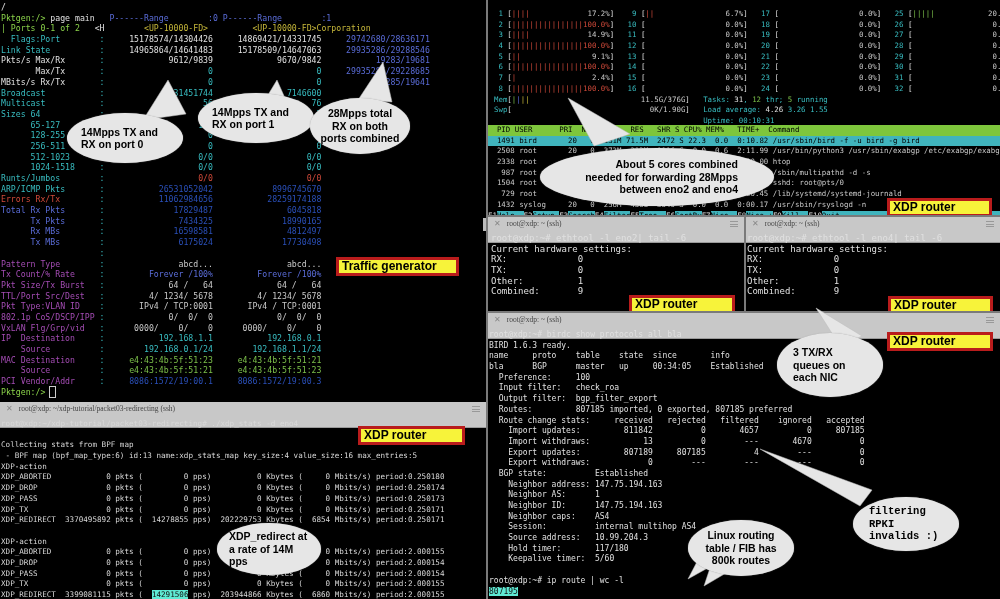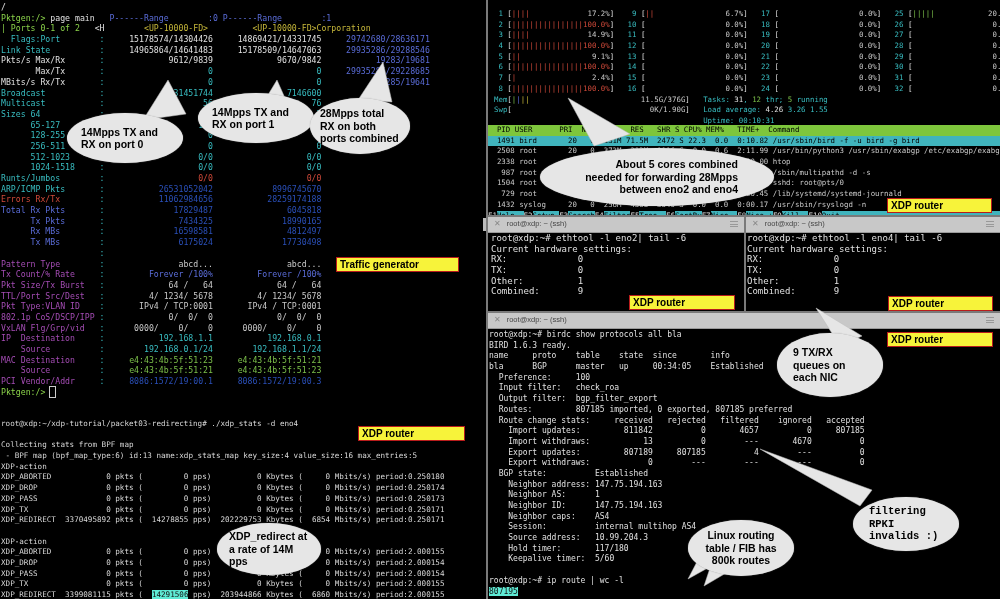--- a/index.html
+++ b/index.html
@@ -1,26 +1,26 @@
 <!DOCTYPE html>
 <html><head>
 <meta charset="utf-8">
 <style>
 *{box-sizing:border-box;margin:0;padding:0}
 html,body{width:1000px;height:599px;overflow:hidden;background:#000}
 body{position:relative;font-family:"DejaVu Sans Mono","Liberation Mono",monospace;color:#d0d0d0}
 .pane{position:absolute;background:#000;overflow:hidden}
 .mono{font-family:"DejaVu Sans Mono","Liberation Mono",monospace;font-size:8.2px;line-height:10.7px;white-space:pre}
-.titlebar{position:absolute;left:0;right:0;top:0;height:16px;background:#c8c8c8;border-bottom:1px solid #9a9a9a;font-family:Liberation Sans, sans-serif;font-size:7.5px;color:#444;line-height:14px;padding-left:6px}
+.titlebar{position:absolute;left:0;right:0;top:0;height:26px;background:#c8c8c8;border-bottom:1px solid #9a9a9a;font-family:Liberation Serif, serif;font-size:7.5px;color:#444;line-height:14px;padding-left:6px}
 .titlebar .x{color:#888;margin-right:6px;font-size:8px}
 .titlebar .menu{position:absolute;right:6px;top:4px;width:8px;height:6px;border-top:1px solid #999;border-bottom:1px solid #999}
 .titlebar .menu:after{content:"";position:absolute;left:0;right:0;top:2px;height:1px;background:#999}
 .sep-v{position:absolute;background:#7a7a7a;width:2px}
 .sep-h{position:absolute;background:#7a7a7a;height:2px}
-.label-box{position:absolute;background:#f7f33a;border:1px solid #b91c1c;color:#000;font-family:"Liberation Sans",sans-serif;font-weight:bold;font-size:10px;line-height:13px;padding:0 3px}
+.label-box{position:absolute;background:#f7f33a;border:3px solid #b91c1c;color:#000;font-family:"Liberation Sans",sans-serif;font-weight:bold;font-size:12px;line-height:13px;padding:0 3px}
 .bubble{position:absolute;background:#e6e6e6;border-radius:50%;color:#000;font-family:"Liberation Sans",sans-serif;font-weight:bold;font-size:10.5px;line-height:12.5px;display:flex;align-items:center;justify-content:center;text-align:left;padding:4px 14px;box-shadow:0 0 1px #999}
 .row{display:block;height:10.7px}
 .c-g{color:#8bd34a}.c-cy{color:#38bcc0}.c-w{color:#e0e0e0}.c-bl{color:#5a6cd8}.c-dbl{color:#2a4fb8}
 .c-r{color:#d14a3a}.c-mg{color:#a44cb4}.c-y{color:#c7b83a}.c-gr{color:#7cc04a}.c-gy{color:#c9c9c9}
 .hl{background:#5eead4;color:#111}
 .hdrbar{background:#7ec63c;color:#000}
 .selrow{background:#40b4bd;color:#000}
 .fkey{color:#e0e0e0}.fkeyl{background:#40b4bd;color:#000}
 .scroll-thumb{position:absolute;right:0;width:3px;background:#bbb}
 </style>
@@ -29,20 +29,24 @@
 
 <div class="pane" style="left:0;top:0;width:486px;height:402px;">
   <div class="mono" id="pktgen-body" style="position:absolute;left:1px;top:2px;"><div class="row"><span class="c-w">/</span></div><div class="row"><span class="c-g">Pktgen:/&gt;</span><span class="c-w"> page main</span><span>   </span><span class="c-bl">P------Range        :0</span><span class="c-bl"> P------Range        :1</span></div><div class="row"><span class="c-g">| Ports 0-1 of 2</span><span class="c-w">   &lt;H</span><span class="c-y">        &lt;UP-10000-FD&gt;</span><span class="c-y">         &lt;UP-10000-FD&gt;</span><span class="c-y">Corporation</span></div><div class="row"><span class="c-cy">  Flags:Port        </span><span class="c-cy">:</span><span class="c-w">     15178574/14304426</span><span class="c-w">     14869421/14331745</span><span class="c-bl">     29742680/28636171</span></div><div class="row"><span class="c-cy">Link State          </span><span class="c-cy">:</span><span class="c-w">     14965864/14641483</span><span class="c-w">     15178509/14647063</span><span class="c-bl">     29935286/29288546</span></div><div class="row"><span class="c-w">Pkts/s Max/Rx       </span><span class="c-cy">:</span><span class="c-w">             9612/9839</span><span class="c-w">             9670/9842</span><span class="c-bl">           19283/19681</span></div><div class="row"><span class="c-w">       Max/Tx       </span><span class="c-cy">:</span><span class="c-cy">                     0</span><span class="c-cy">                     0</span><span class="c-bl">     29935286/29228685</span></div><div class="row"><span class="c-w">MBits/s Rx/Tx       </span><span class="c-cy">:</span><span class="c-cy">                     0</span><span class="c-cy">                     0</span><span class="c-bl">           19285/19641</span></div><div class="row"><span class="c-cy">Broadcast           </span><span class="c-cy">:</span><span class="c-cy">              31451744</span><span class="c-cy">               7146600</span></div><div class="row"><span class="c-cy">Multicast           </span><span class="c-cy">:</span><span class="c-cy">                    56</span><span class="c-cy">                    76</span></div><div class="row"><span class="c-cy">Sizes 64            </span><span class="c-cy">:</span><span class="c-cy">                     0</span><span class="c-cy">                     3</span></div><div class="row"><span class="c-cy">      65-127        </span><span class="c-cy">:</span><span class="c-cy">                   144</span><span class="c-cy">                    45</span></div><div class="row"><span class="c-cy">      128-255       </span><span class="c-cy">:</span><span class="c-cy">                     0</span><span class="c-cy">                     0</span></div><div class="row"><span class="c-cy">      256-511       </span><span class="c-cy">:</span><span class="c-cy">                     0</span><span class="c-cy">                     0</span></div><div class="row"><span class="c-cy">      512-1023      </span><span class="c-cy">:</span><span class="c-cy">                   0/0</span><span class="c-cy">                   0/0</span></div><div class="row"><span class="c-cy">      1024-1518     </span><span class="c-cy">:</span><span class="c-cy">                   0/0</span><span class="c-cy">                   0/0</span></div><div class="row"><span class="c-cy">Runts/Jumbos        </span><span class="c-cy">:</span><span class="c-r">                   0/0</span><span class="c-r">                   0/0</span></div><div class="row"><span class="c-cy">ARP/ICMP Pkts       </span><span class="c-cy">:</span><span class="c-dbl">           26531052042</span><span class="c-dbl">            8996745670</span></div><div class="row"><span class="c-r">Errors Rx/Tx        </span><span class="c-cy">:</span><span class="c-dbl">           11062984656</span><span class="c-dbl">           28259174188</span></div><div class="row"><span class="c-bl">Total Rx Pkts       </span><span class="c-cy">:</span><span class="c-dbl">              17829487</span><span class="c-dbl">               6045818</span></div><div class="row"><span class="c-bl">      Tx Pkts       </span><span class="c-cy">:</span><span class="c-dbl">               7434325</span><span class="c-dbl">              18990165</span></div><div class="row"><span class="c-bl">      Rx MBs        </span><span class="c-cy">:</span><span class="c-dbl">              16598581</span><span class="c-dbl">               4812497</span></div><div class="row"><span class="c-bl">      Tx MBs        </span><span class="c-cy">:</span><span class="c-dbl">               6175024</span><span class="c-dbl">              17730498</span></div><div class="row"><span class="c-cy">                    </span><span class="c-cy">:</span><span class="c-cy">                      </span><span class="c-cy">                      </span></div><div class="row"><span class="c-mg">Pattern Type        </span><span class="c-cy">:</span><span class="c-gy">               abcd...</span><span class="c-gy">               abcd...</span></div><div class="row"><span class="c-mg">Tx Count/% Rate     </span><span class="c-cy">:</span><span class="c-bl">         Forever /100%</span><span class="c-bl">         Forever /100%</span></div><div class="row"><span class="c-mg">Pkt Size/Tx Burst   </span><span class="c-cy">:</span><span class="c-gy">             64 /   64</span><span class="c-gy">             64 /   64</span></div><div class="row"><span class="c-mg">TTL/Port Src/Dest   </span><span class="c-cy">:</span><span class="c-gy">         4/ 1234/ 5678</span><span class="c-gy">         4/ 1234/ 5678</span></div><div class="row"><span class="c-mg">Pkt Type:VLAN ID    </span><span class="c-cy">:</span><span class="c-gy">       IPv4 / TCP:0001</span><span class="c-gy">       IPv4 / TCP:0001</span></div><div class="row"><span class="c-mg">802.1p CoS/DSCP/IPP </span><span class="c-cy">:</span><span class="c-gy">             0/  0/  0</span><span class="c-gy">             0/  0/  0</span></div><div class="row"><span class="c-mg">VxLAN Flg/Grp/vid   </span><span class="c-cy">:</span><span class="c-gy">      0000/    0/    0</span><span class="c-gy">      0000/    0/    0</span></div><div class="row"><span class="c-mg">IP  Destination     </span><span class="c-cy">:</span><span class="c-cy">           192.168.1.1</span><span class="c-cy">           192.168.0.1</span></div><div class="row"><span class="c-mg">    Source          </span><span class="c-cy">:</span><span class="c-cy">        192.168.0.1/24</span><span class="c-cy">        192.168.1.1/24</span></div><div class="row"><span class="c-mg">MAC Destination     </span><span class="c-cy">:</span><span class="c-gr">     e4:43:4b:5f:51:23</span><span class="c-gr">     e4:43:4b:5f:51:21</span></div><div class="row"><span class="c-mg">    Source          </span><span class="c-cy">:</span><span class="c-gr">     e4:43:4b:5f:51:21</span><span class="c-gr">     e4:43:4b:5f:51:23</span></div><div class="row"><span class="c-mg">PCI Vendor/Addr     </span><span class="c-cy">:</span><span class="c-dbl">     8086:1572/19:00.1</span><span class="c-dbl">     8086:1572/19:00.3</span></div><div class="row"><span class="c-g">Pktgen:/&gt; </span><span style="outline: rgb(204, 204, 204) solid 1px;"> </span></div></div>
   <div class="scroll-thumb" style="top:218px;height:13px;"></div>
 </div>
 <div class="label-box" style="left:336px;top:257px;width:123px;">Traffic generator</div>
 
 <div class="sep-v" style="left:486px;top:0;height:599px;"></div>
 
 <div class="pane" style="left:0;top:402px;width:486px;height:197px;">
+  <div class="titlebar">
+    <span class="x">✕</span><span>root@xdp: ~/xdp-tutorial/packet03-redirecting (ssh)</span>
+    <span class="menu"></span>
+  </div>
   <div class="mono" id="xdp-body" style="position:absolute;left:1px;top:17px;color:#d8d8d8;font-size:7.6px;line-height:10.1px;"><div class="row"><span>root@xdp:~/xdp-tutorial/packet03-redirecting# ./xdp_stats -d eno4</span></div><div class="row"></div><div class="row"><span>Collecting stats from BPF map</span></div><div class="row"><span> - BPF map (bpf_map_type:6) id:13 name:xdp_stats_map key_size:4 value_size:16 max_entries:5</span></div><div class="row"><span>XDP-action</span></div><div class="row"><span>XDP_ABORTED            0 pkts (         0 pps)          0 Kbytes (     0 Mbits/s) period:0.250180</span></div><div class="row"><span>XDP_DROP               0 pkts (         0 pps)          0 Kbytes (     0 Mbits/s) period:0.250174</span></div><div class="row"><span>XDP_PASS               0 pkts (         0 pps)          0 Kbytes (     0 Mbits/s) period:0.250173</span></div><div class="row"><span>XDP_TX                 0 pkts (         0 pps)          0 Kbytes (     0 Mbits/s) period:0.250171</span></div><div class="row"><span>XDP_REDIRECT  3370495892 pkts (  14278855 pps)  202229753 Kbytes (  6854 Mbits/s) period:0.250171</span></div><div class="row"></div><div class="row"><span>XDP-action</span></div><div class="row"><span>XDP_ABORTED            0 pkts (         0 pps)          0 Kbytes (     0 Mbits/s) period:2.000155</span></div><div class="row"><span>XDP_DROP               0 pkts (         0 pps)          0 Kbytes (     0 Mbits/s) period:2.000154</span></div><div class="row"><span>XDP_PASS               0 pkts (         0 pps)          0 Kbytes (     0 Mbits/s) period:2.000154</span></div><div class="row"><span>XDP_TX                 0 pkts (         0 pps)          0 Kbytes (     0 Mbits/s) period:2.000155</span></div><div class="row"><span>XDP_REDIRECT  3399081115 pkts (  </span><span class="hl">14291506</span><span> pps)  203944866 Kbytes (  6860 Mbits/s) period:2.000155</span></div></div>
 </div>
 <div class="label-box" style="left:358px;top:426px;width:107px;">XDP router</div>
 
 <div class="pane" style="left:488px;top:0;width:512px;height:216px;">
   <div class="mono" id="htop-meters" style="position:absolute;left:6px;top:9px;font-size:7.4px;line-height:9.6px;"><div class="row"><span><span class="c-cy"> 1 </span><span class="c-w">[</span><span class="c-r">||||</span><span>             </span><span class="c-gy">17.2%</span><span class="c-w">]</span></span><span>   </span><span><span class="c-cy"> 9 </span><span class="c-w">[</span><span class="c-r">||</span><span>                </span><span class="c-gy">6.7%</span><span class="c-w">]</span></span><span>   </span><span><span class="c-cy">17 </span><span class="c-w">[</span><span class="c-r"></span><span>                  </span><span class="c-gy">0.0%</span><span class="c-w">]</span></span><span>   </span><span><span class="c-cy">25 </span><span class="c-w">[</span><span class="c-gr">|||||</span><span>            </span><span class="c-gy">20.5%</span></span></div><div class="row"><span><span class="c-cy"> 2 </span><span class="c-w">[</span><span class="c-r">||||||||||||||||</span><span></span><span class="c-r">100.0%</span><span class="c-w">]</span></span><span>   </span><span><span class="c-cy">10 </span><span class="c-w">[</span><span class="c-r"></span><span>                  </span><span class="c-gy">0.0%</span><span class="c-w">]</span></span><span>   </span><span><span class="c-cy">18 </span><span class="c-w">[</span><span class="c-r"></span><span>                  </span><span class="c-gy">0.0%</span><span class="c-w">]</span></span><span>   </span><span><span class="c-cy">26 </span><span class="c-w">[</span><span class="c-gr"></span><span>                  </span><span class="c-gy">0.0%</span></span></div><div class="row"><span><span class="c-cy"> 3 </span><span class="c-w">[</span><span class="c-r">||||</span><span>             </span><span class="c-gy">14.9%</span><span class="c-w">]</span></span><span>   </span><span><span class="c-cy">11 </span><span class="c-w">[</span><span class="c-r"></span><span>                  </span><span class="c-gy">0.0%</span><span class="c-w">]</span></span><span>   </span><span><span class="c-cy">19 </span><span class="c-w">[</span><span class="c-r"></span><span>                  </span><span class="c-gy">0.0%</span><span class="c-w">]</span></span><span>   </span><span><span class="c-cy">27 </span><span class="c-w">[</span><span class="c-gr"></span><span>                  </span><span class="c-gy">0.0%</span></span></div><div class="row"><span><span class="c-cy"> 4 </span><span class="c-w">[</span><span class="c-r">||||||||||||||||</span><span></span><span class="c-r">100.0%</span><span class="c-w">]</span></span><span>   </span><span><span class="c-cy">12 </span><span class="c-w">[</span><span class="c-r"></span><span>                  </span><span class="c-gy">0.0%</span><span class="c-w">]</span></span><span>   </span><span><span class="c-cy">20 </span><span class="c-w">[</span><span class="c-r"></span><span>                  </span><span class="c-gy">0.0%</span><span class="c-w">]</span></span><span>   </span><span><span class="c-cy">28 </span><span class="c-w">[</span><span class="c-gr"></span><span>                  </span><span class="c-gy">0.0%</span></span></div><div class="row"><span><span class="c-cy"> 5 </span><span class="c-w">[</span><span class="c-r">||</span><span>                </span><span class="c-gy">9.1%</span><span class="c-w">]</span></span><span>   </span><span><span class="c-cy">13 </span><span class="c-w">[</span><span class="c-r"></span><span>                  </span><span class="c-gy">0.0%</span><span class="c-w">]</span></span><span>   </span><span><span class="c-cy">21 </span><span class="c-w">[</span><span class="c-r"></span><span>                  </span><span class="c-gy">0.0%</span><span class="c-w">]</span></span><span>   </span><span><span class="c-cy">29 </span><span class="c-w">[</span><span class="c-gr"></span><span>                  </span><span class="c-gy">0.0%</span></span></div><div class="row"><span><span class="c-cy"> 6 </span><span class="c-w">[</span><span class="c-r">||||||||||||||||</span><span></span><span class="c-r">100.0%</span><span class="c-w">]</span></span><span>   </span><span><span class="c-cy">14 </span><span class="c-w">[</span><span class="c-r"></span><span>                  </span><span class="c-gy">0.0%</span><span class="c-w">]</span></span><span>   </span><span><span class="c-cy">22 </span><span class="c-w">[</span><span class="c-r"></span><span>                  </span><span class="c-gy">0.0%</span><span class="c-w">]</span></span><span>   </span><span><span class="c-cy">30 </span><span class="c-w">[</span><span class="c-gr"></span><span>                  </span><span class="c-gy">0.0%</span></span></div><div class="row"><span><span class="c-cy"> 7 </span><span class="c-w">[</span><span class="c-r">|</span><span>                 </span><span class="c-gy">2.4%</span><span class="c-w">]</span></span><span>   </span><span><span class="c-cy">15 </span><span class="c-w">[</span><span class="c-r"></span><span>                  </span><span class="c-gy">0.0%</span><span class="c-w">]</span></span><span>   </span><span><span class="c-cy">23 </span><span class="c-w">[</span><span class="c-r"></span><span>                  </span><span class="c-gy">0.0%</span><span class="c-w">]</span></span><span>   </span><span><span class="c-cy">31 </span><span class="c-w">[</span><span class="c-gr"></span><span>                  </span><span class="c-gy">0.0%</span></span></div><div class="row"><span><span class="c-cy"> 8 </span><span class="c-w">[</span><span class="c-r">||||||||||||||||</span><span></span><span class="c-r">100.0%</span><span class="c-w">]</span></span><span>   </span><span><span class="c-cy">16 </span><span class="c-w">[</span><span class="c-r"></span><span>                  </span><span class="c-gy">0.0%</span><span class="c-w">]</span></span><span>   </span><span><span class="c-cy">24 </span><span class="c-w">[</span><span class="c-r"></span><span>                  </span><span class="c-gy">0.0%</span><span class="c-w">]</span></span><span>   </span><span><span class="c-cy">32 </span><span class="c-w">[</span><span class="c-gr"></span><span>                  </span><span class="c-gy">0.0%</span></span></div><div class="row"><span class="c-cy">Mem</span><span class="c-w">[</span><span class="c-gr">|</span><span class="c-bl">|</span><span class="c-y">|</span><span class="c-y">|</span><span class="c-gy">                         11.5G/376G</span><span class="c-w">]</span><span>   </span><span class="c-cy">Tasks: </span><span class="c-w">31</span><span class="c-cy">, </span><span class="c-gr">12</span><span class="c-cy"> thr; </span><span class="c-gr">5</span><span class="c-cy"> running</span></div><div class="row"><span class="c-cy">Swp</span><span class="c-w">[</span><span class="c-gy">                               0K/1.90G</span><span class="c-w">]</span><span>   </span><span class="c-cy">Load average: </span><span class="c-w">4.26</span><span> </span><span class="c-cy">3.26</span><span> </span><span class="c-cy">1.55</span></div><div class="row"><span>                                               </span><span class="c-cy">Uptime: </span><span class="c-cy">00:10:31</span></div></div>
   <div class="mono" id="htop-procs" style="position:absolute;left:0;top:125px;width:512px;font-size:7.4px;line-height:9.6px;"><div class="row hdrbar"><span>  PID USER      PRI  NI  VIRT   RES   SHR S CPU% MEM%   TIME+  Command                                                            </span></div><div class="row selrow"><span>  1491 bird       20   0  131M 71.5M  2472 S 22.3  0.0  0:10.82 /usr/sbin/bird -f -u bird -g bird                                 </span></div><div class="row"><span class="c-gy">  2508 root       20   0  373M  212M  9116 S  0.0  0.6  2:11.99 /usr/bin/python3 /usr/sbin/exabgp /etc/exabgp/exabgp.conf         </span></div><div class="row"><span class="c-gy">  2338 root       20   0 25696  4956  3532 R  0.0  0.0  0:00.00 htop                                                              </span></div><div class="row"><span class="c-gy">   987 root       RT   0  273M 18068  8320 S  0.0  0.0  0:00.00 /sbin/multipathd -d -s                                            </span></div><div class="row"><span class="c-gy">  1504 root       20   0  105M  7256  6196 S  0.0  0.0  0:00.00 sshd: root@pts/0                                                  </span></div><div class="row"><span class="c-gy">   729 root       19  -1  152M 35112 33944 S  0.0  0.0  0:00.45 /lib/systemd/systemd-journald                                     </span></div><div class="row"><span class="c-gy">  1432 syslog     20   0  256M  4308  3340 S  0.0  0.0  0:00.17 /usr/sbin/rsyslogd -n                                             </span></div><div class="row"><span><span class="fkey">F1</span><span class="fkeyl">Help  </span></span><span><span class="fkey">F2</span><span class="fkeyl">Setup </span></span><span><span class="fkey">F3</span><span class="fkeyl">Search</span></span><span><span class="fkey">F4</span><span class="fkeyl">Filter</span></span><span><span class="fkey">F5</span><span class="fkeyl">Tree  </span></span><span><span class="fkey">F6</span><span class="fkeyl">SortBy</span></span><span><span class="fkey">F7</span><span class="fkeyl">Nice -</span></span><span><span class="fkey">F8</span><span class="fkeyl">Nice +</span></span><span><span class="fkey">F9</span><span class="fkeyl">Kill  </span></span><span><span class="fkey">F10</span><span class="fkeyl">Quit</span></span><span class="fkeyl">                                                                                </span></div></div>
 </div>
 <div class="label-box" style="left:887px;top:198px;width:105px;">XDP router</div>
 
@@ -87,18 +91,18 @@
     <polygon points="568,98 594,146 630,134"></polygon>
     <polygon points="816,308 840,346 862,336"></polygon>
     <polygon points="760,449 872,490 860,506"></polygon>
     <polygon points="688,579 700,556 722,560"></polygon>
     <polygon points="704,586 712,562 738,566"></polygon>
   </g>
 </svg>
 
 <div class="bubble" style="left:67px;top:113px;width:116px;height:50px;">14Mpps TX and RX on port 0</div>
 <div class="bubble" style="left:198px;top:93px;width:116px;height:50px;">14Mpps TX and RX on port 1</div>
-<div class="bubble" style="left:310px;top:98px;width:100px;height:56px;font-size:10.5px;padding:4px 10px;">28Mpps total RX on both ports combined</div>
+<div class="bubble" style="left:310px;top:98px;width:100px;height:56px;text-align:center;font-size:10.5px;padding:4px 10px;">28Mpps total RX on both ports combined</div>
 <div class="bubble" style="left:540px;top:148px;width:234px;height:58px;text-align:right;padding:4px 36px;">About 5 cores combined needed for forwarding 28Mpps between eno2 and eno4</div>
-<div class="bubble" style="left:777px;top:333px;width:106px;height:64px;padding:4px 16px;">9 TX/RX queues on each NIC</div>
+<div class="bubble" style="left:777px;top:333px;width:106px;height:64px;padding:4px 16px;">3 TX/RX queues on each NIC</div>
 <div class="bubble" style="left:853px;top:497px;width:106px;height:54px;padding:4px 16px;font-family:Liberation Mono, monospace;">filtering RPKI invalids :)</div>
 <div class="bubble" style="left:688px;top:520px;width:106px;height:56px;text-align:center;padding:4px 10px;">Linux routing table / FIB has 800k routes</div>
 <div class="bubble" style="left:217px;top:523px;width:104px;height:52px;padding:4px 12px;">XDP_redirect at a rate of 14M pps</div>
 
 </body></html>

